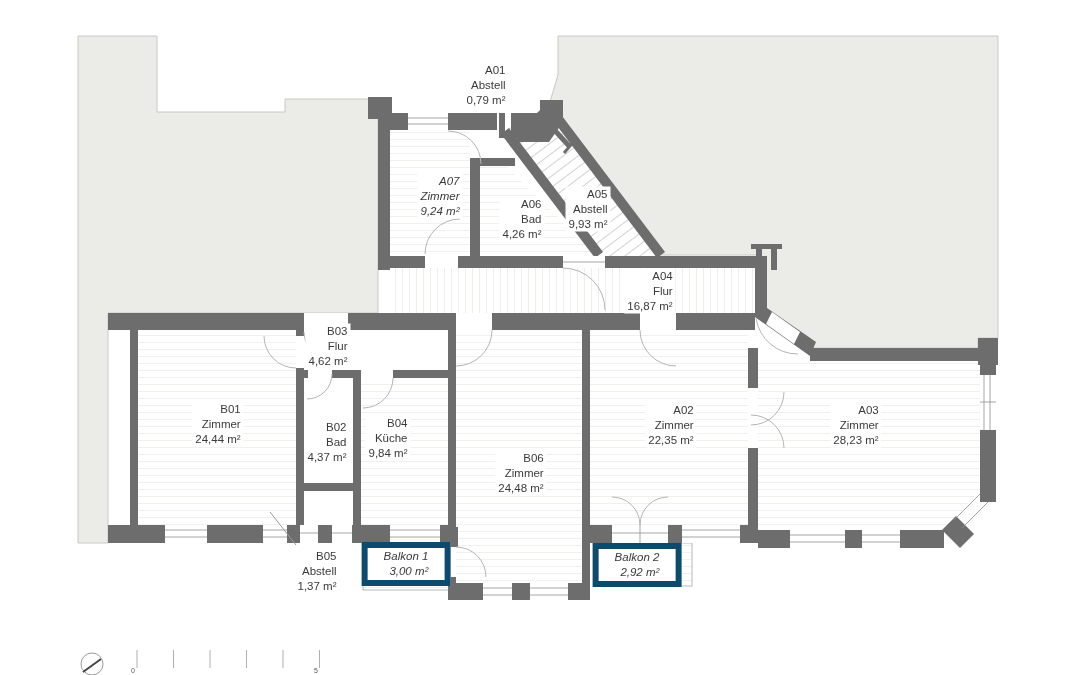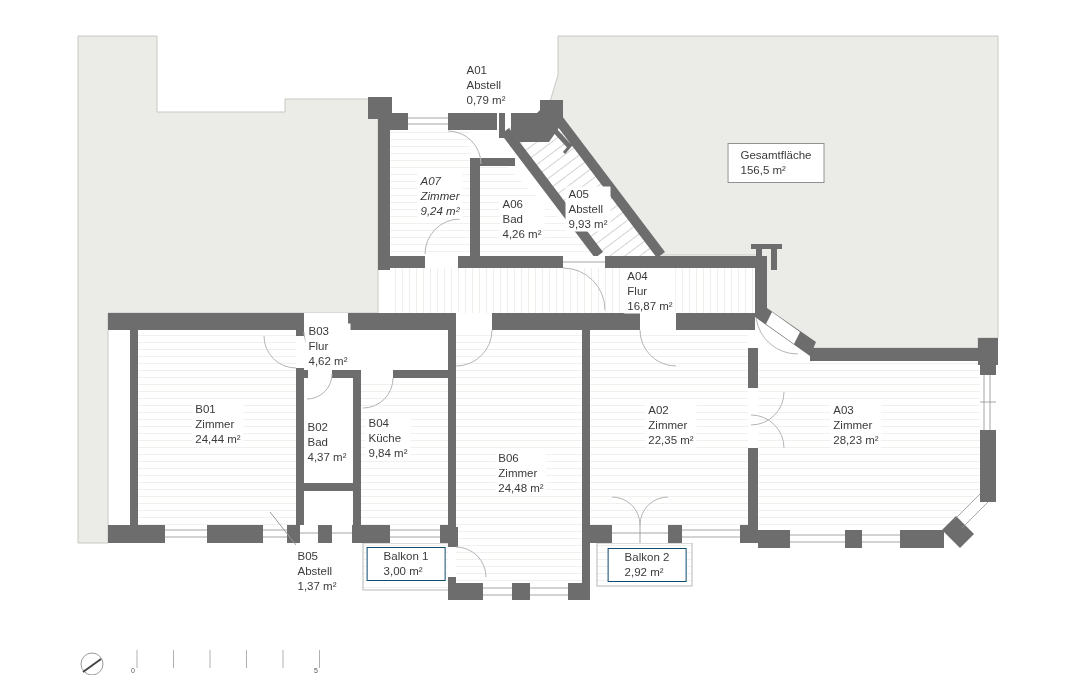--- a/index.html
+++ b/index.html
@@ -1,23 +1,23 @@
 <!DOCTYPE html>
 <html><head>
 <meta charset="utf-8">
 <style>
   html,body{margin:0;padding:0;background:#fff;}
   .stage{position:relative;width:1080px;height:675px;background:#ffffff;overflow:hidden;
          font-family:"Liberation Sans",sans-serif;color:#3a3a3a;}
   .stage svg{position:absolute;left:0;top:0;}
-  .rl{position:absolute;transform:translate(-50%,-50%);text-align:left;
+  .rl{position:absolute;transform:translate(-50%,-50%);text-align:right;
       font-size:11.5px;line-height:15px;white-space:nowrap;background:#fff;padding:0 3px;}
   .rl span{display:block;}
   .boxed{border:1px solid #8f8f8f;padding:4px 12px;}
-  .bbox{border:1px solid #0c4a6e;padding:1px 16px;}
+  .bbox{border:6px solid #0c4a6e;padding:1px 16px;font-style:italic;}
   .tick-num{position:absolute;transform:translate(-50%,-50%);font-size:7px;line-height:8px;
             color:#555;background:transparent;}
 </style>
 </head>
 <body>
 
 <div class="stage">
 
 <svg width="1080" height="675" viewBox="0 0 1080 675">
   <defs>
@@ -249,24 +249,20 @@
       <line x1="101" y1="659" x2="83" y2="672" stroke="#444" stroke-width="2"></line>
     </g>
   </g>
 </svg>
 
   <div class="rl" style="left:486px;top:85px;">
     <span>A01</span>
       <span>Abstell</span>
       <span>0,79 m²</span>
   </div>
-  <div class="rl boxed" style="left:776px;top:163px;">
-    <span>Gesamtfläche</span>
-      <span>156,5 m²</span>
-  </div>
   <div class="rl" style="left:440px;top:196px;font-style:italic;">
     <span>A07</span>
       <span>Zimmer</span>
       <span>9,24 m²</span>
   </div>
   <div class="rl" style="left:522px;top:219px;">
     <span>A06</span>
       <span>Bad</span>
       <span>4,26 m²</span>
   </div>
@@ -317,20 +313,20 @@
   </div>
   <div class="rl" style="left:317px;top:571px;background:transparent;">
     <span>B05</span>
       <span>Abstell</span>
       <span>1,37 m²</span>
   </div>
   <div class="rl bbox" style="left:406px;top:564px;">
     <span>Balkon 1</span>
       <span>3,00 m²</span>
   </div>
-  <div class="rl bbox" style="left:637px;top:565px;margin-left:10px;">
+  <div class="rl bbox" style="left:637px;top:565px;">
     <span>Balkon 2</span>
       <span>2,92 m²</span>
   </div>
 
   <div class="tick-num" style="left:133px;top:671px;">0</div>
   <div class="tick-num" style="left:316px;top:671px;">5</div>
 </div>
 
 </body></html>

